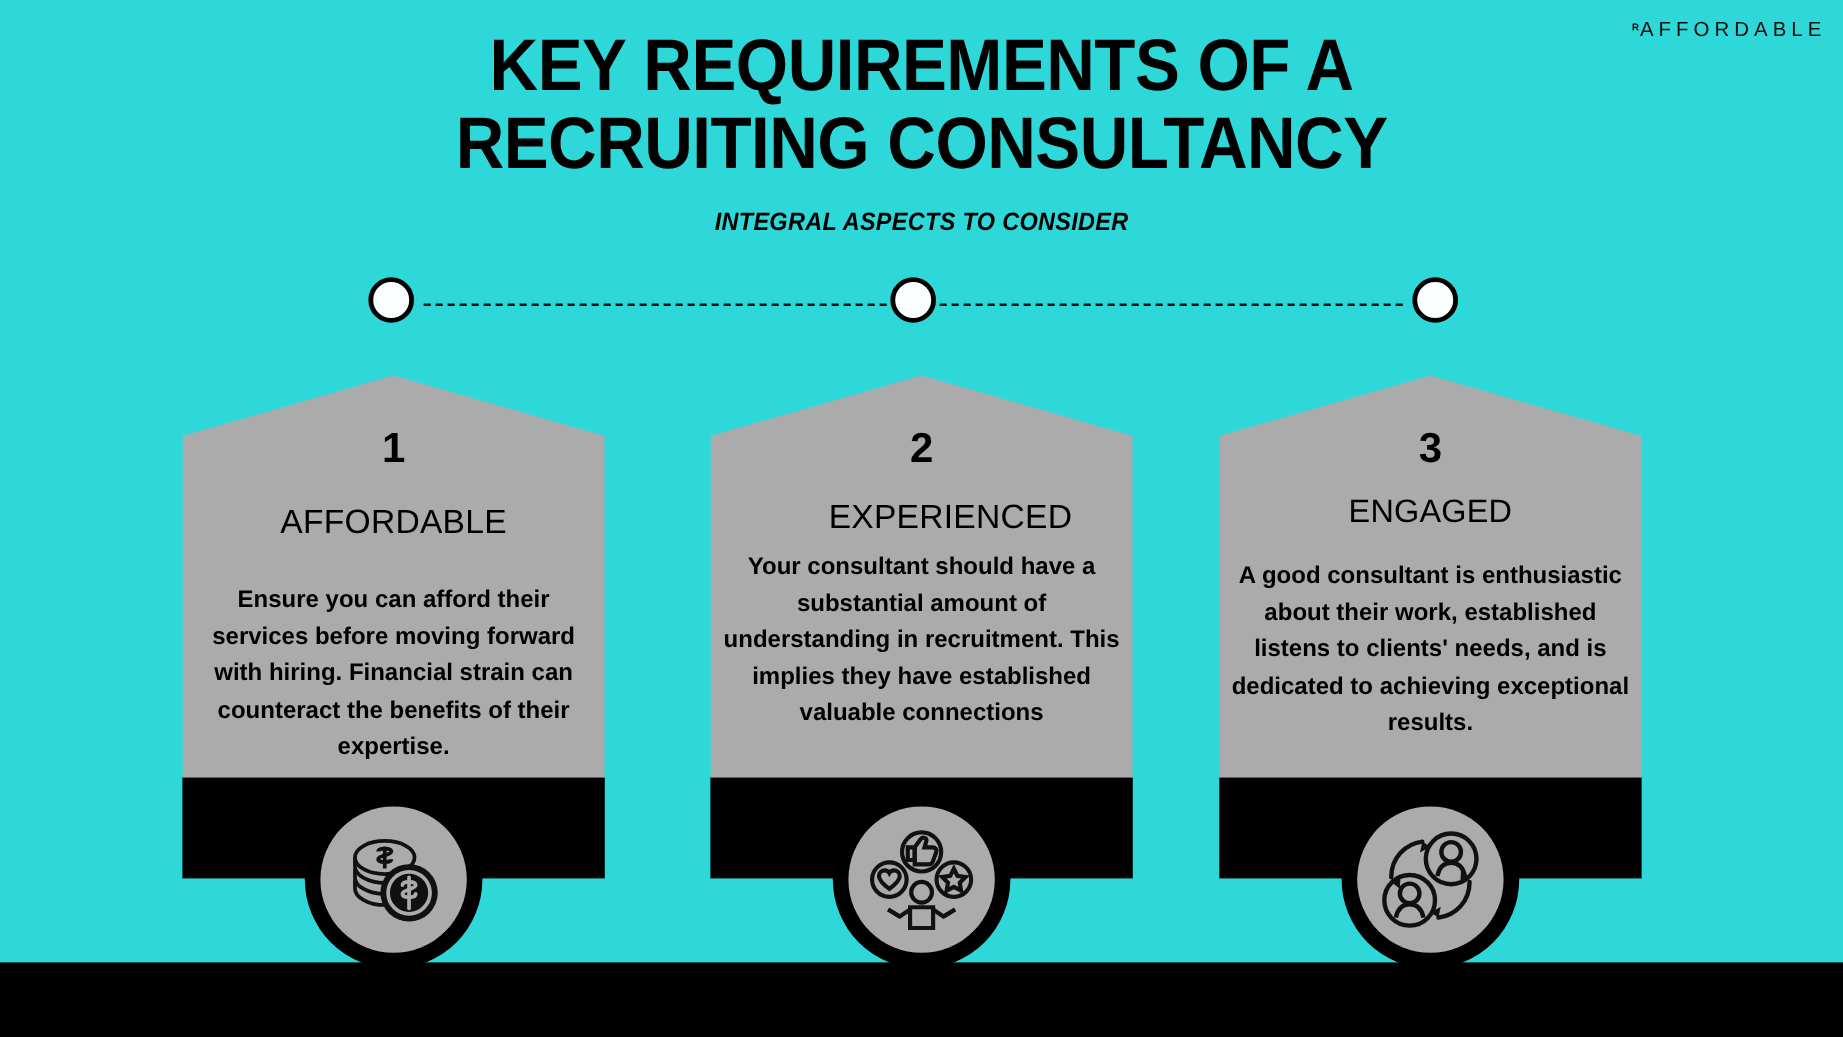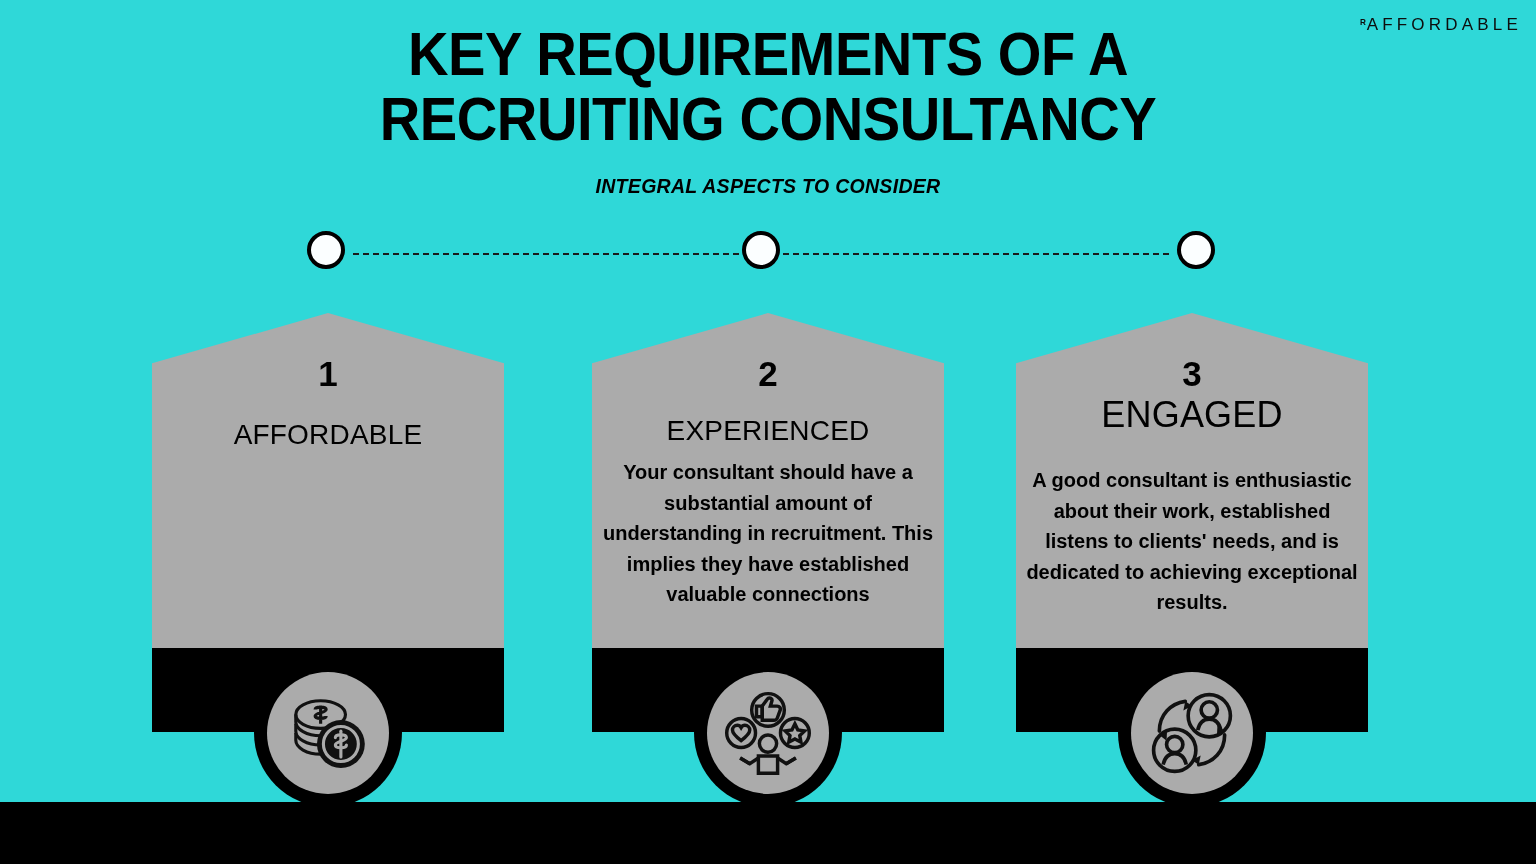--- a/index.html
+++ b/index.html
@@ -164,23 +164,23 @@
     top: 166px;
     left: 8px;
     width: 336px;
     text-align: center;
     font-size: 20px;
     font-weight: 600;
     color: #000000;
     line-height: 1.53;
   }
   
-  .c2 .card-head { top: 104px; }
+  .c2 .card-head { top: 104px; padding-left: 24px; }
   .c2 .card-text { top: 144px; }
-  .c3 .card-head { top: 84px; font-size: 36px; }
+  .c3 .card-head { top: 100px; font-size: 27px; }
   .c3 .card-text { top: 152px; }
   .c1 .card-text { top: 172px; }
 
   
   .badge {
     position: absolute;
     left: 50%;
     top: 346px;
     width: 148px;
     height: 148px;
@@ -235,20 +235,21 @@
     <div class="tl-dot d3"></div>
   </div>
 
   <div class="cards">
 
     <div class="card c1">
       <div class="card-body"></div>
       <div class="card-bar"></div>
       <div class="card-num">1</div>
       <div class="card-head">AFFORDABLE</div>
+      <div class="card-text">Ensure you can afford their services before moving forward with hiring. Financial strain can counteract the benefits of their expertise.</div>
       <div class="badge">
         <div class="badge-inner">
           <svg width="92" height="92" viewBox="0 0 100 100">
             <g fill="none" stroke="#111" stroke-width="3.4">
               <ellipse cx="42" cy="30" rx="27" ry="15"></ellipse>
               <path d="M15 30 v8 c0 8 12 15 27 15 c4 0 8 -0.5 11 -1.4"></path>
               <path d="M15 40 v8 c0 8 12 15 27 15 c2.5 0 5 -0.2 7.2 -0.6"></path>
               <path d="M15 50 v8 c0 8 12 15 27 15 c1 0 2 0 3 -0.1"></path>
               <path d="M42 20 v20 M36 24.5 c0 -3.5 12 -3.5 12 0 c0 3.5 -12 3.5 -12 7 c0 3.5 12 3.5 12 0"></path>
             </g>

